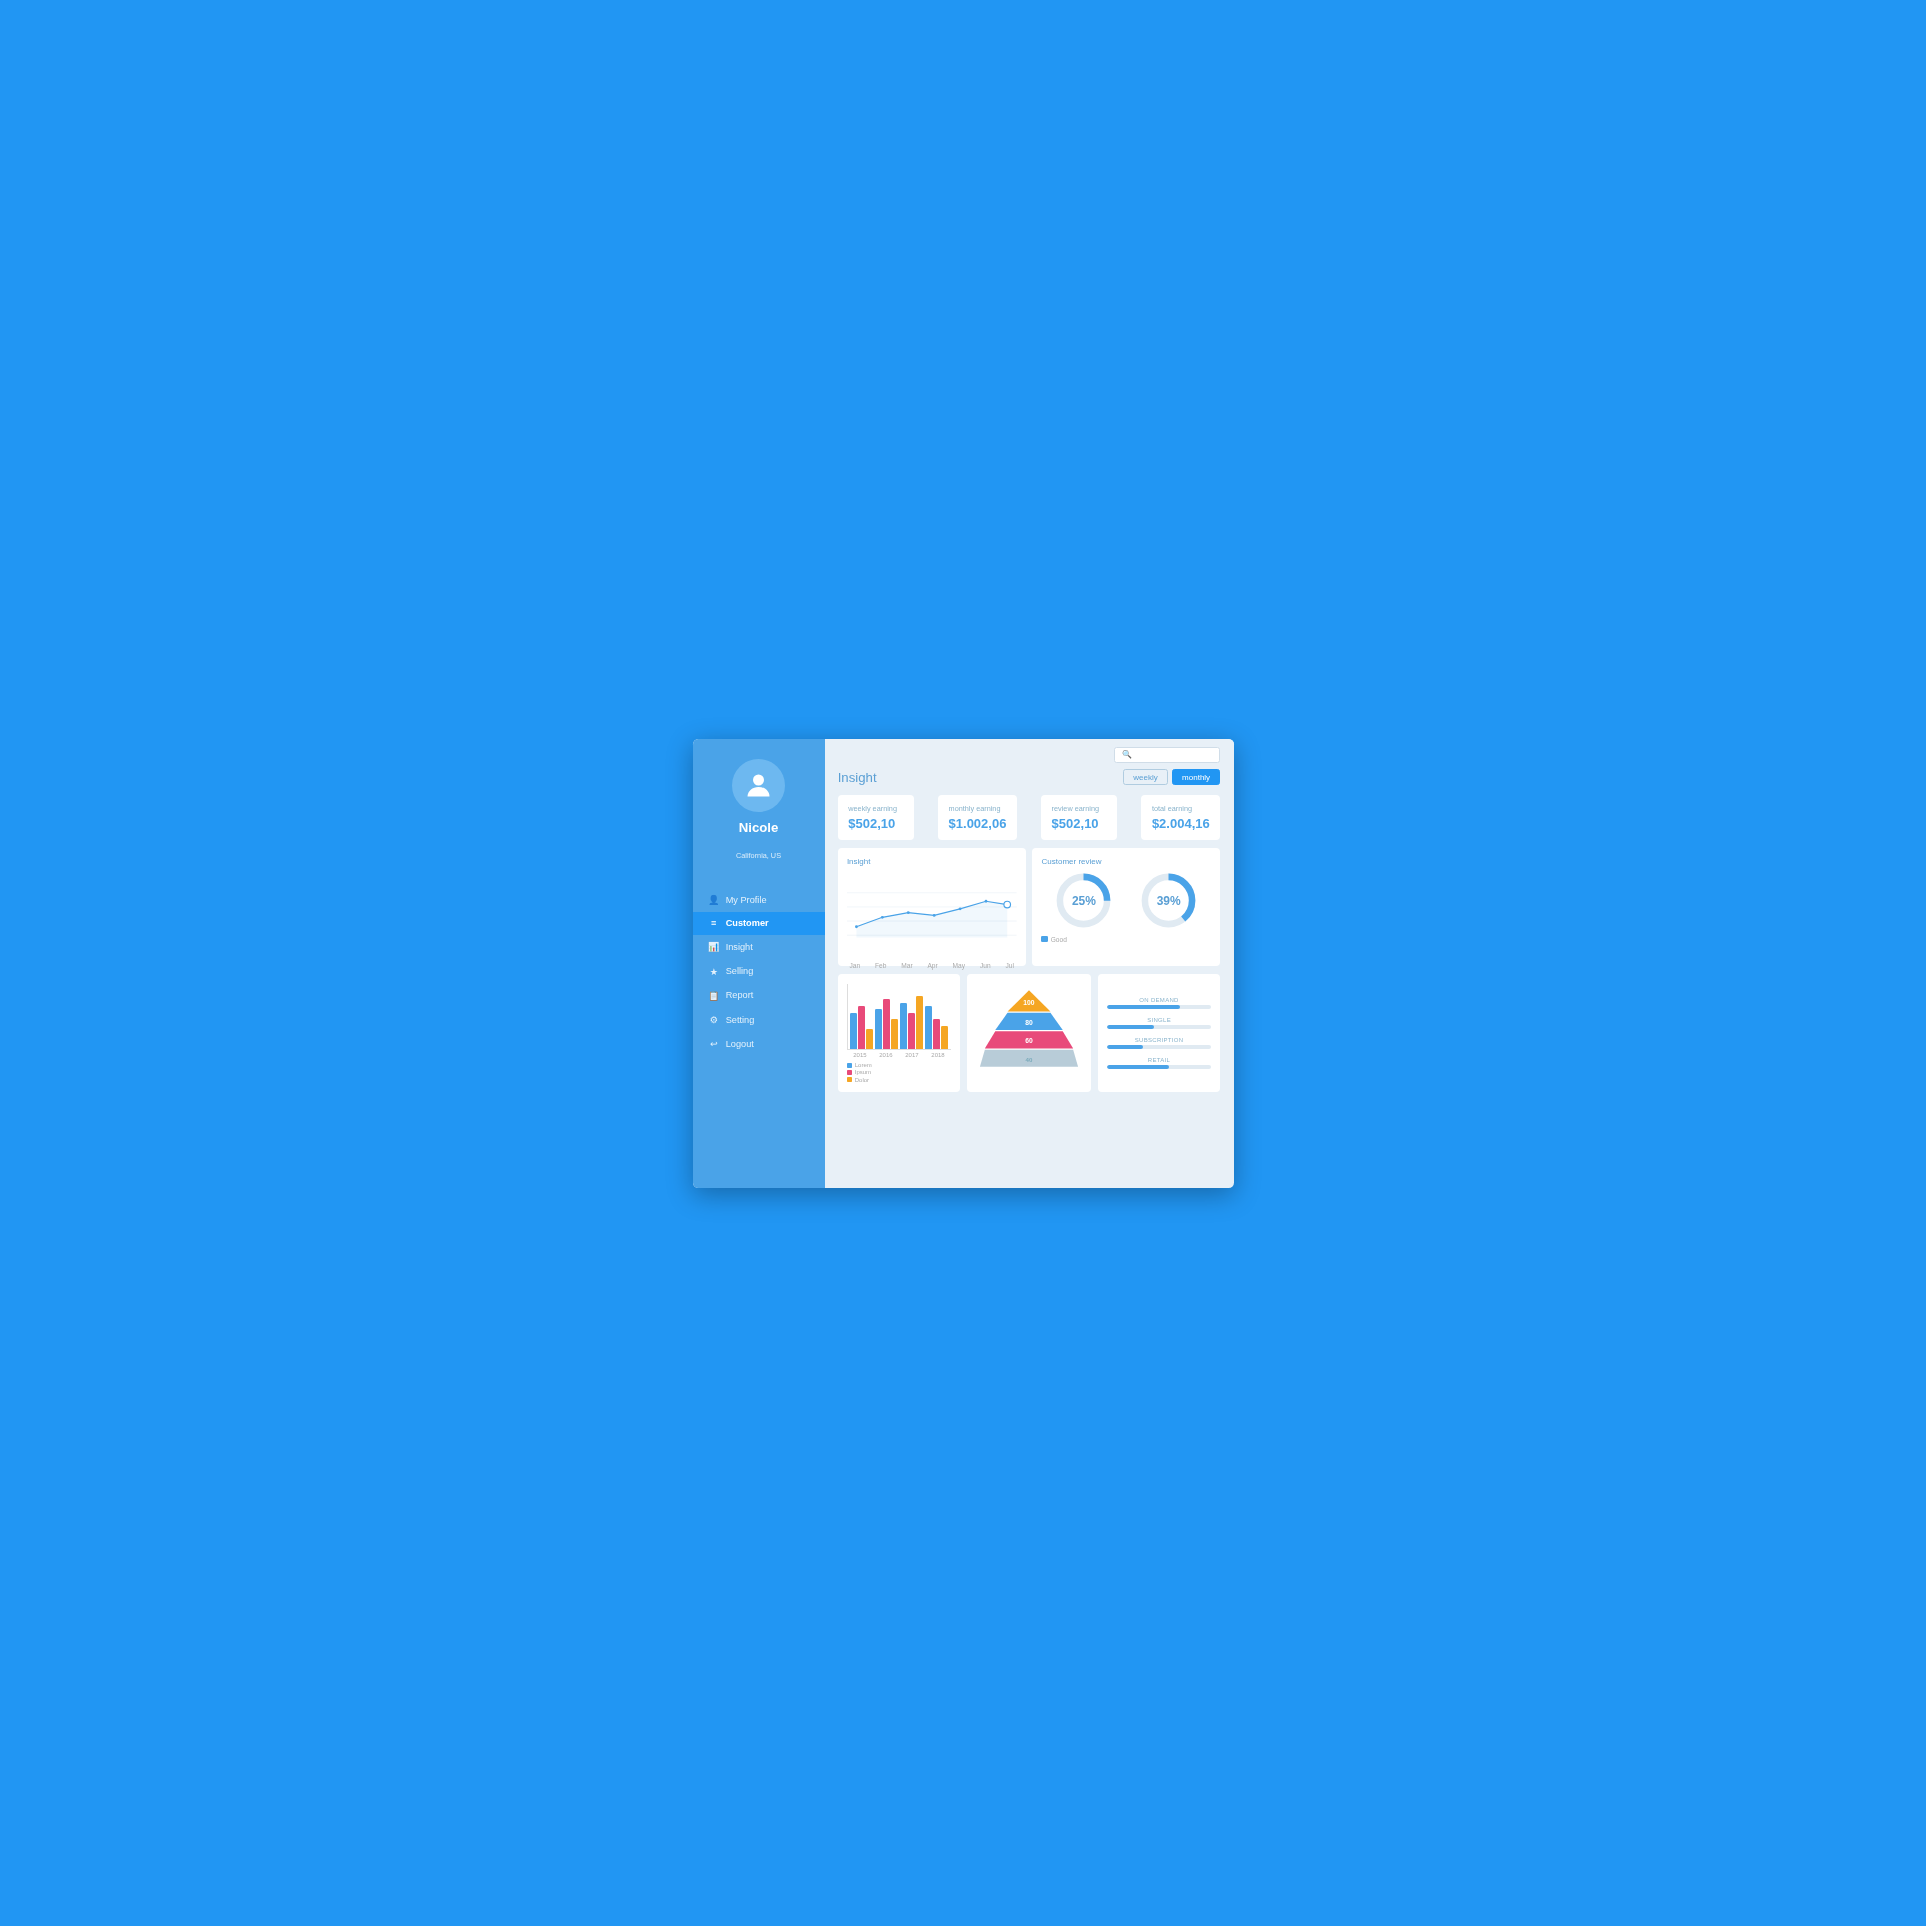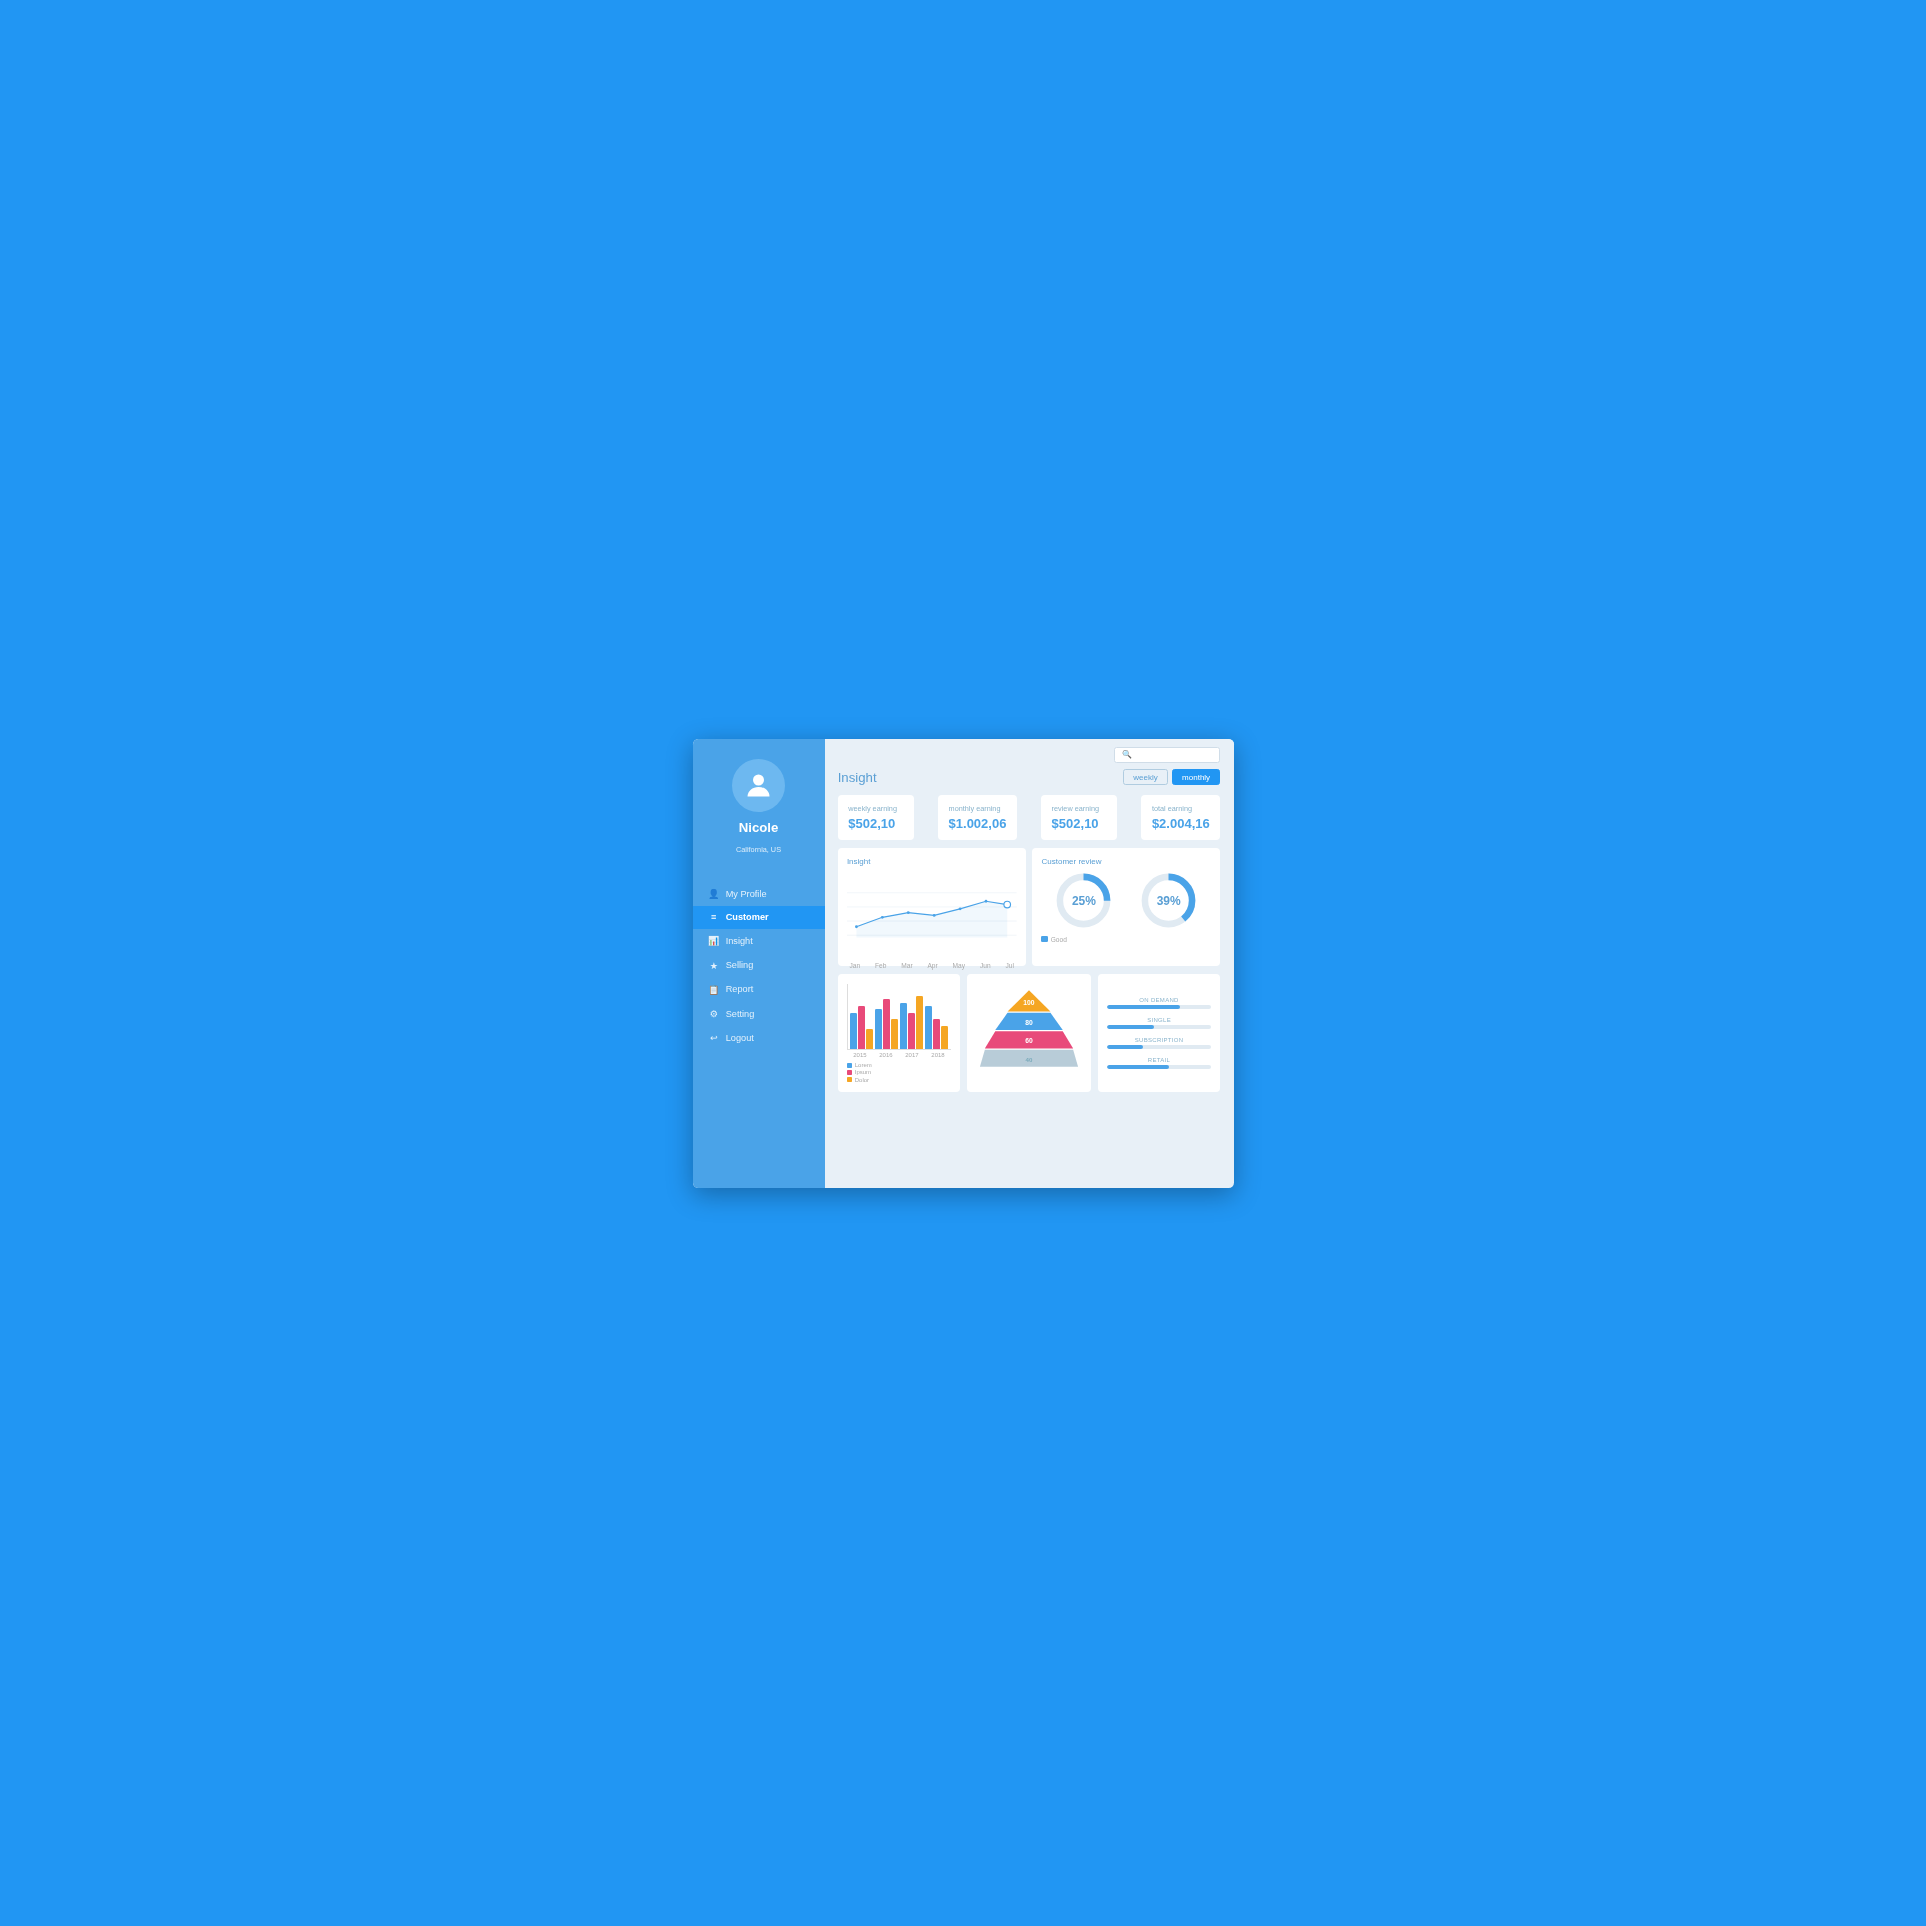--- a/index.html
+++ b/index.html
@@ -38,21 +38,21 @@
       display: flex;
       align-items: center;
       justify-content: center;
       margin-bottom: 8px;
     }
     .avatar-circle svg { width: 33px; height: 33px; fill: #fff; }
     .user-name {
       color: #fff;
       font-size: 13.2px;
       font-weight: 600;
-      margin-bottom: 10px;
+      margin-bottom: 16px;
     }
     .user-location {
       color: rgba(255,255,255,0.8);
       font-size: 7.3px;
       margin-bottom: 28px;
     }
     .nav-menu {
       width: 100%;
       display: flex;
       flex-direction: column;

